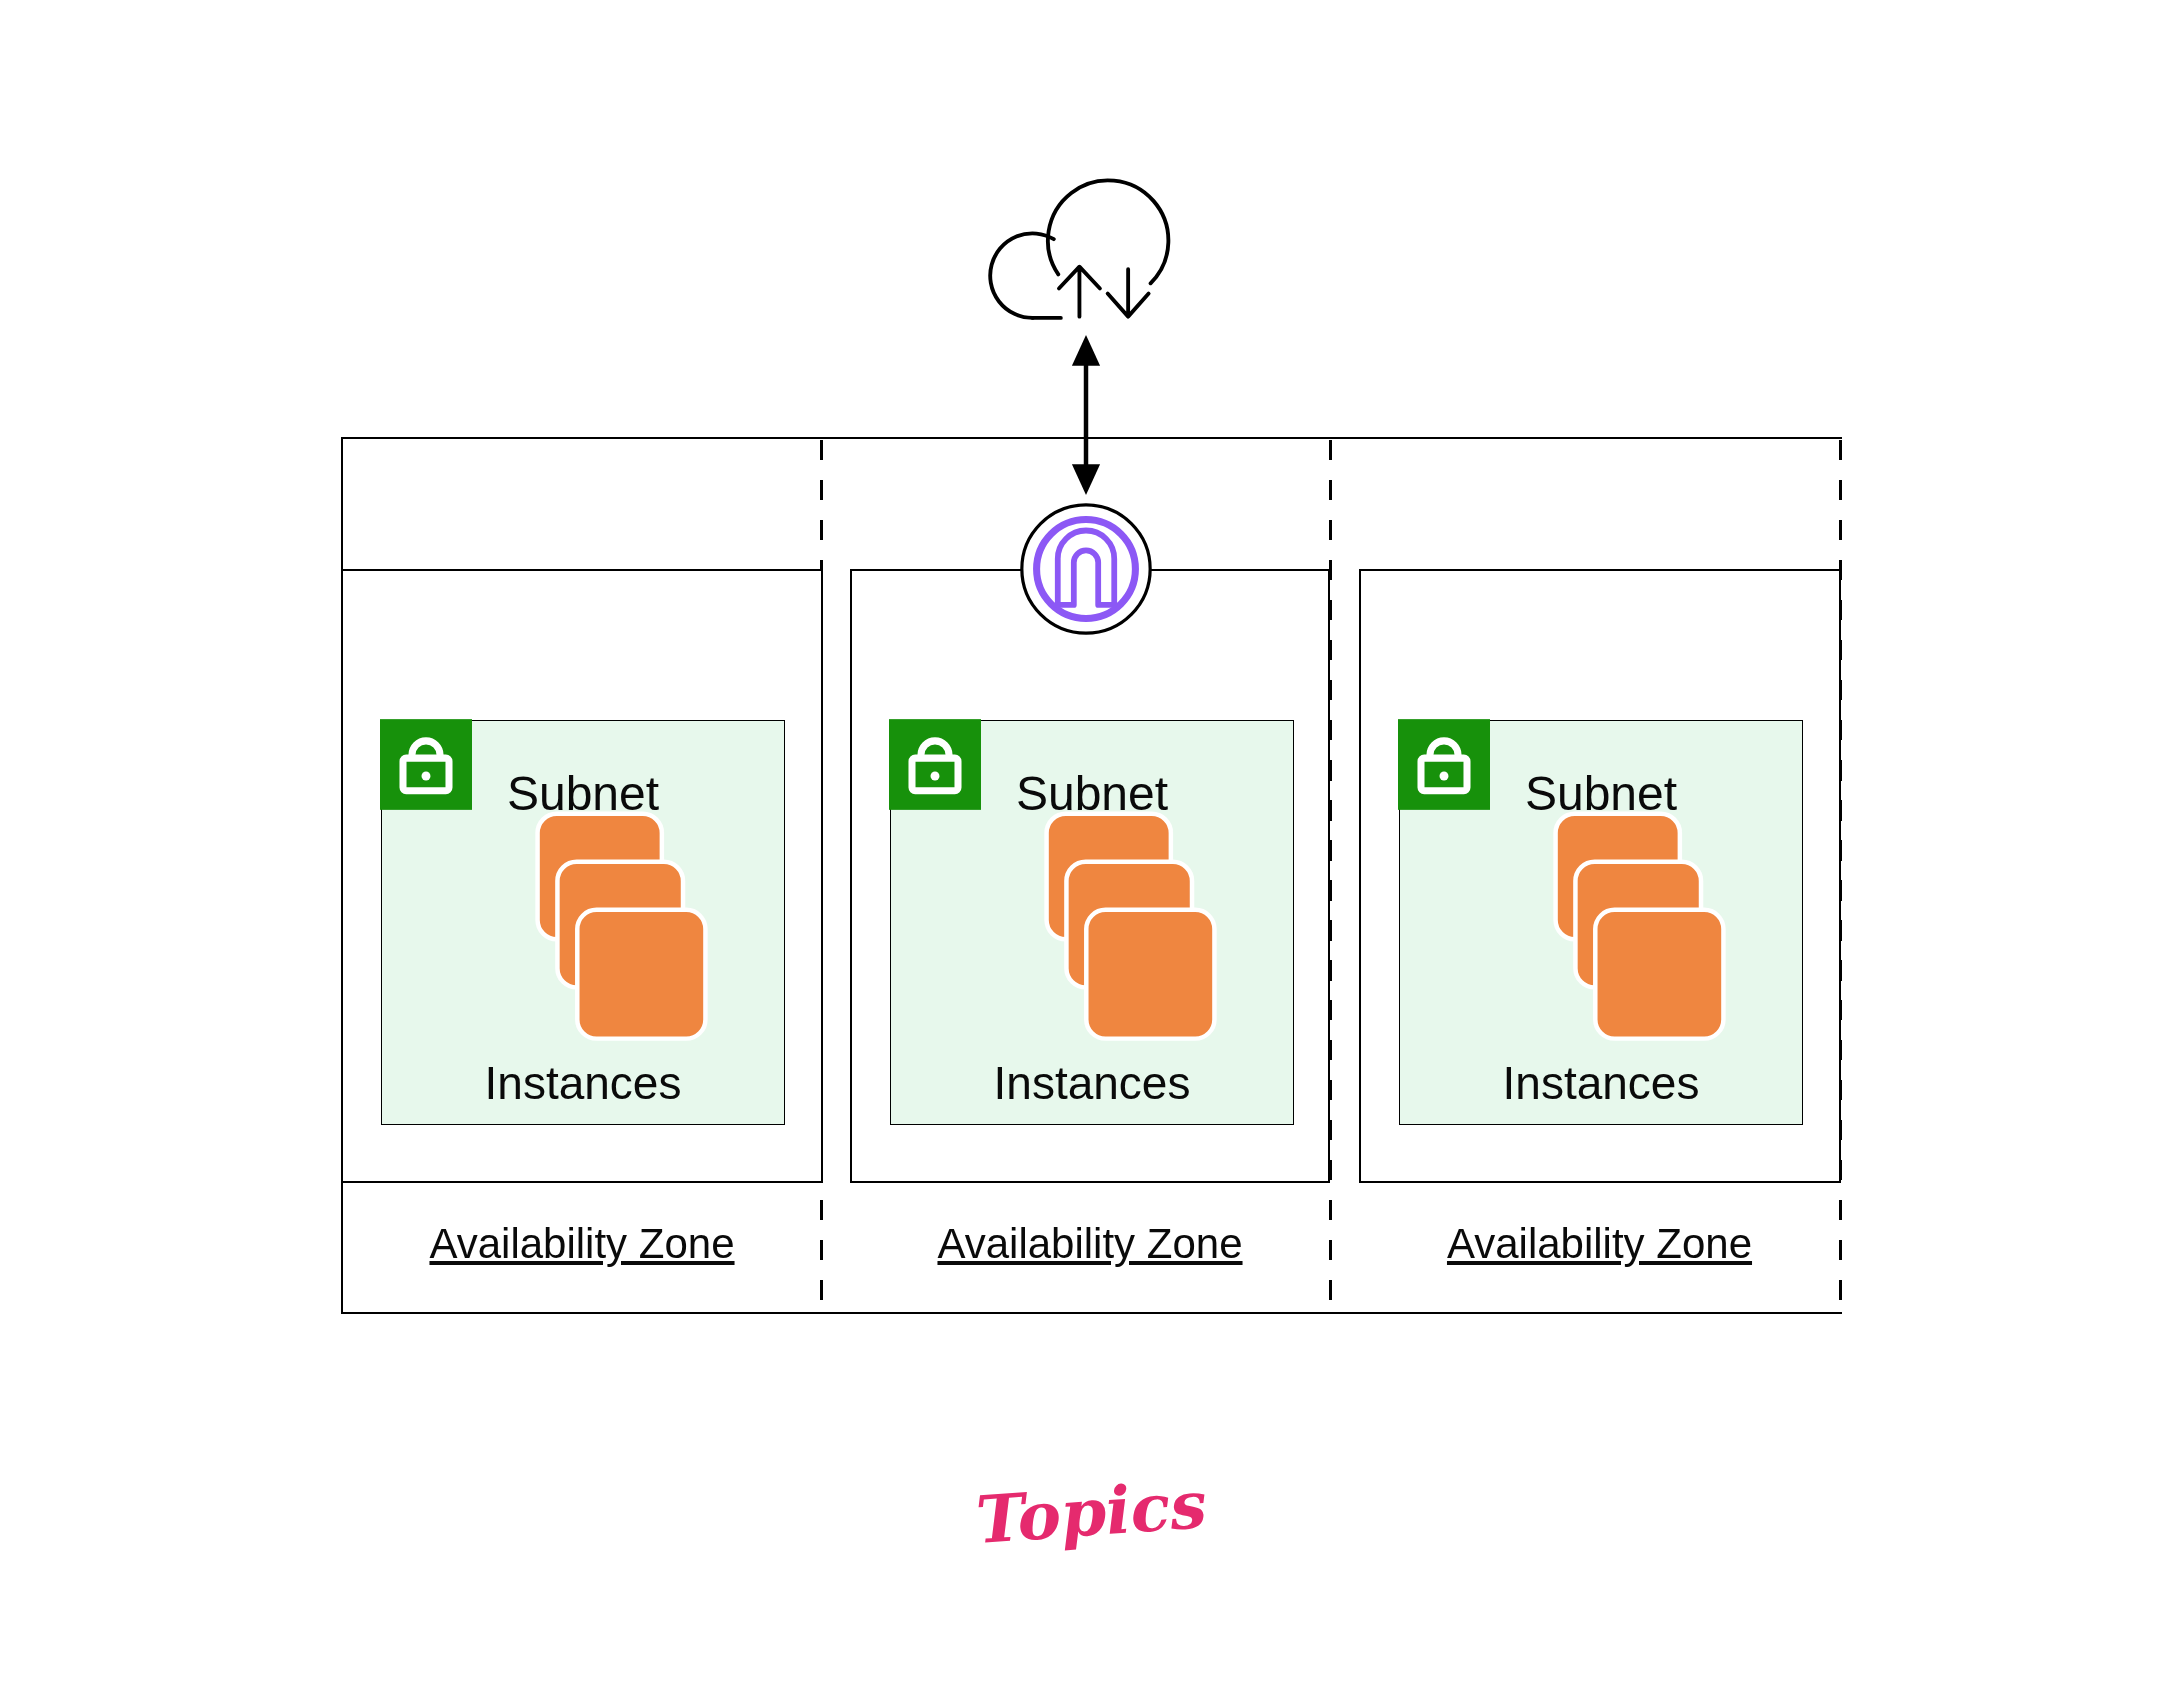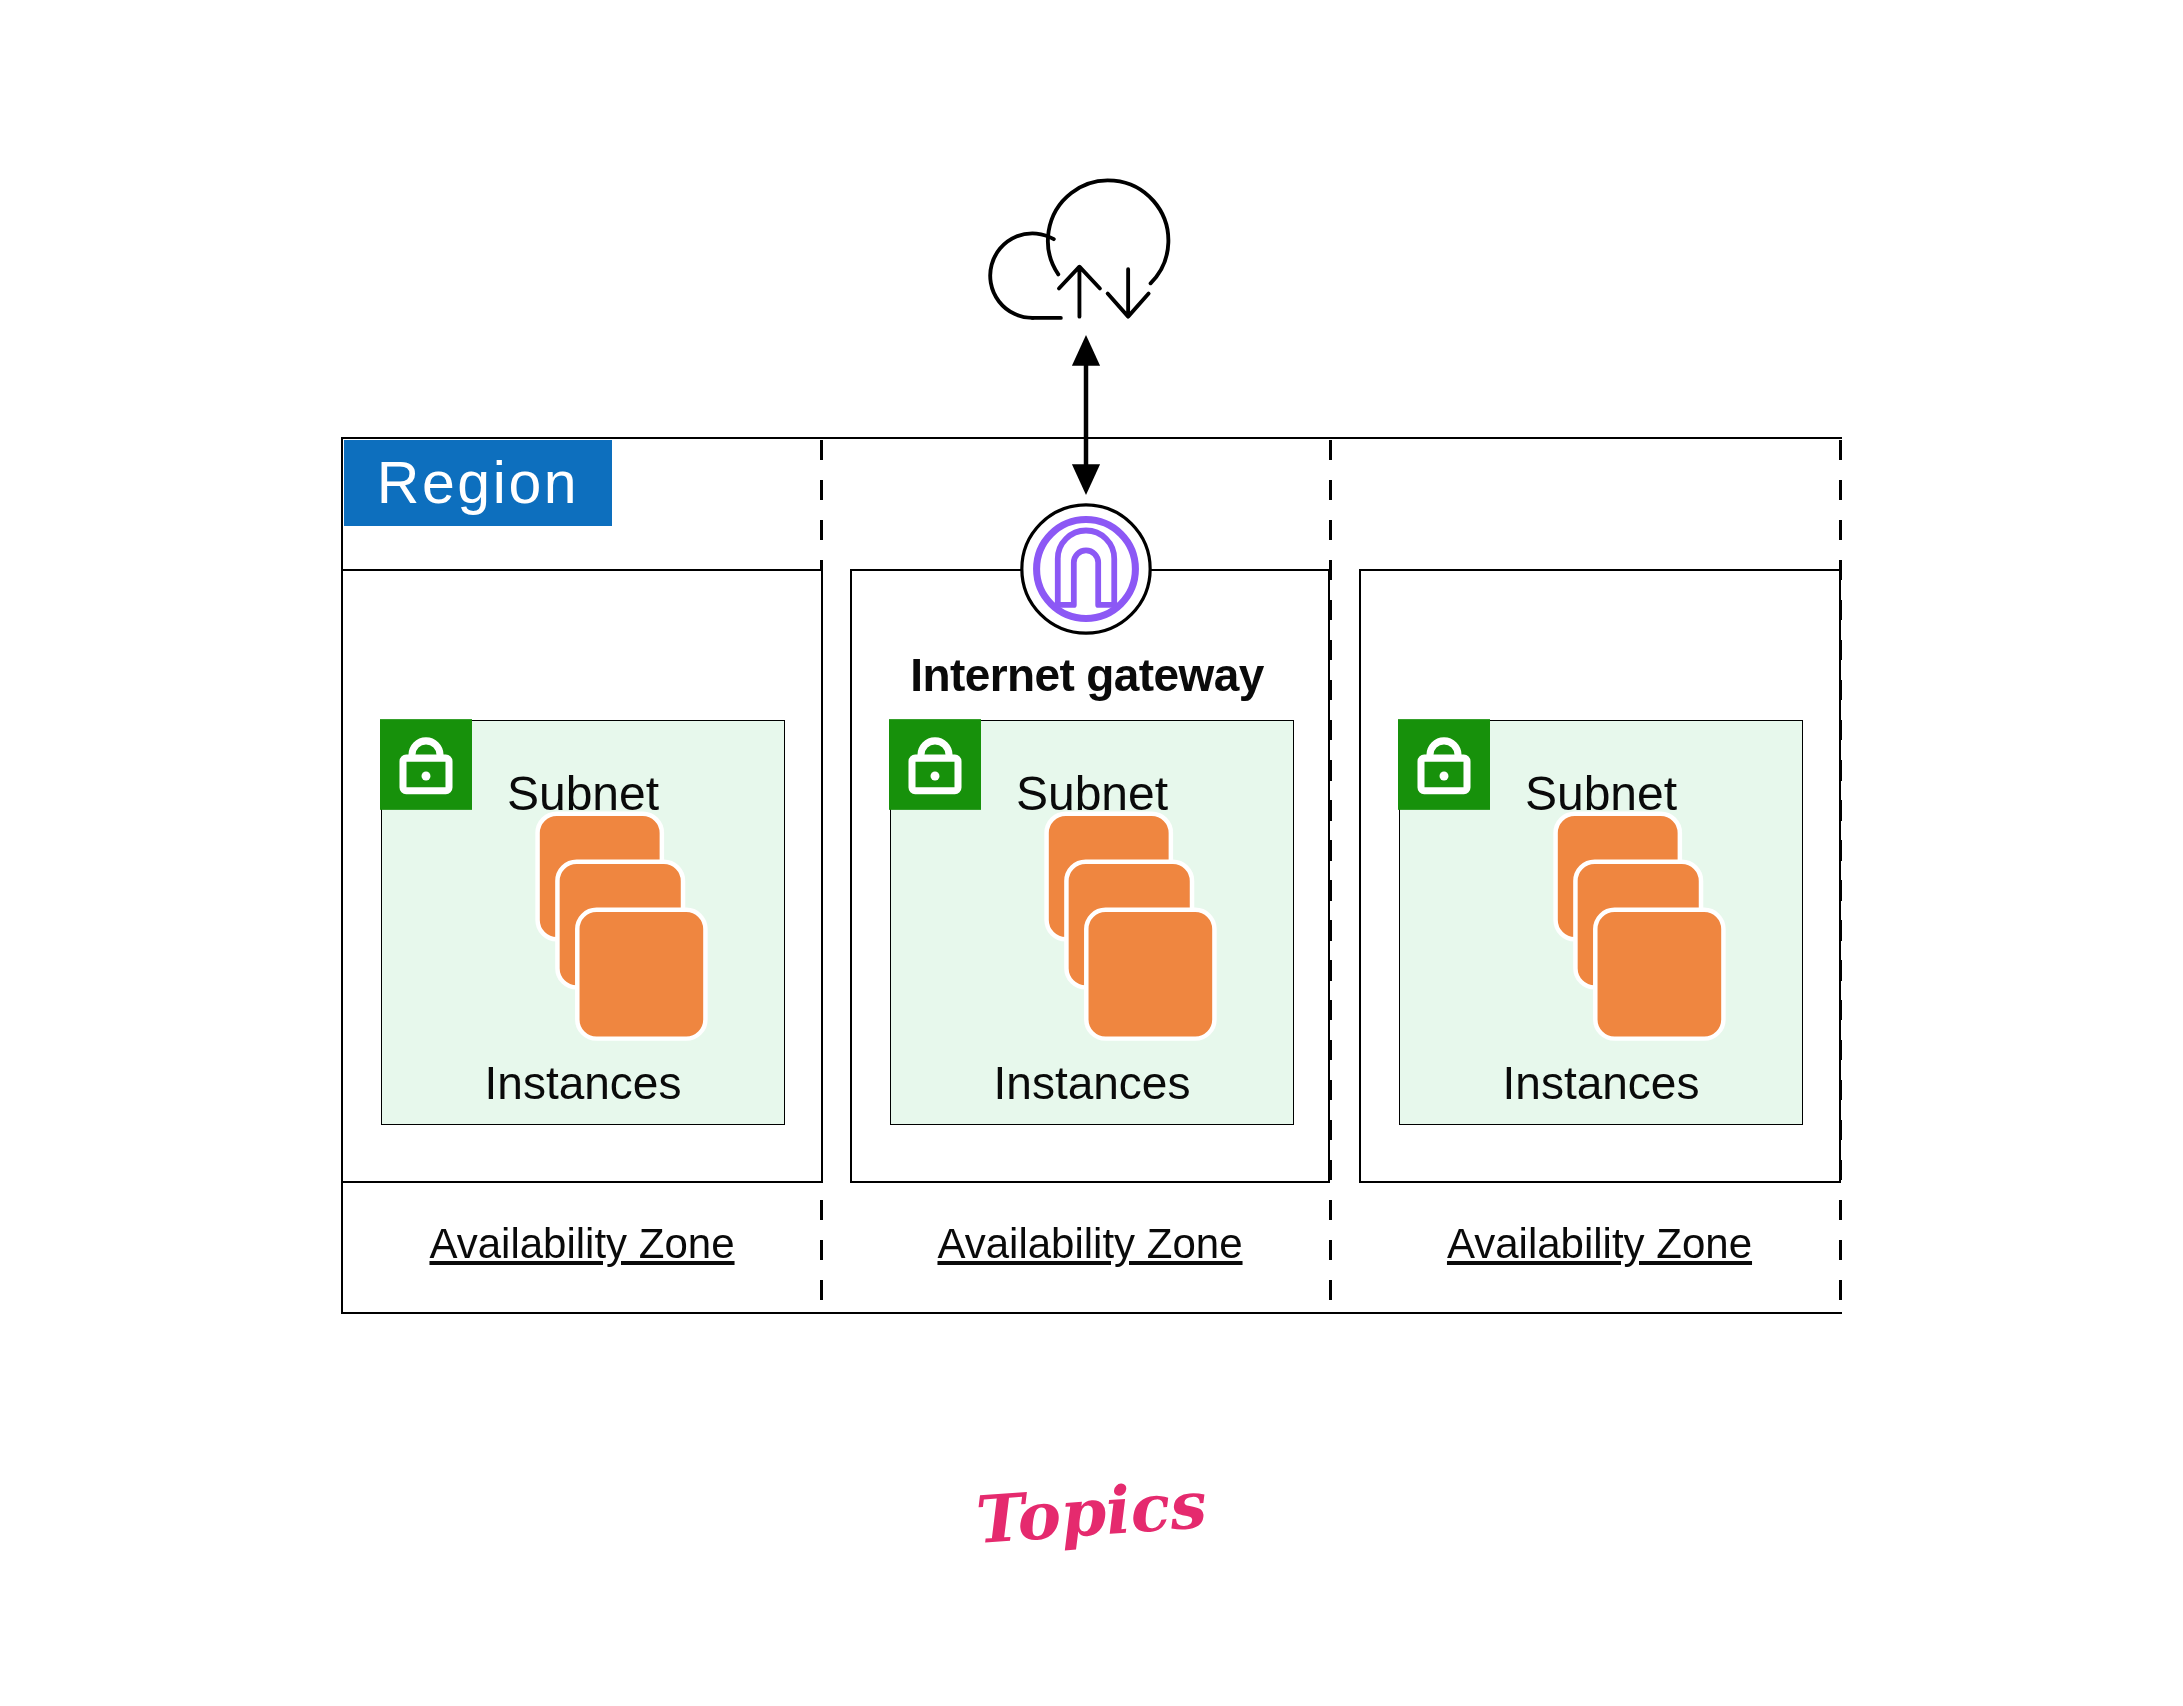--- a/index.html
+++ b/index.html
@@ -72,21 +72,20 @@
   <div class="abs vdash" style="left:1839px"></div>
 
   <div class="abs az-label" style="left:341px;width:482px">Availability Zone</div>
   <div class="abs az-label" style="left:850px;width:480px">Availability Zone</div>
   <div class="abs az-label" style="left:1359px;width:481px">Availability Zone</div>
 
   <div class="abs inner-box" style="left:341px"></div>
   <div class="abs inner-box" style="left:850px;width:480px"></div>
   <div class="abs inner-box" style="left:1359px"></div>
 
-  <div class="abs tag region-tag" style="background:#0d6fbe">Region</div>
 
   <div class="abs subnet" style="left:381px;background:#e7f8ec">
     <div class="abs lock-badge">
       <svg width="92" height="91" viewBox="0 0 144 142">
         <rect x="0" y="0" width="144" height="142" fill="#17910b"></rect>
         <path d="M 50 64 L 50 56 A 22 22 0 0 1 94 56 L 94 64" fill="none" stroke="#fff" stroke-width="11"></path>
         <rect x="36" y="61" width="72" height="51" rx="5" fill="none" stroke="#fff" stroke-width="11"></rect>
         <circle cx="72" cy="89" r="7" fill="#fff"></circle>
       </svg>
     </div>
@@ -134,21 +133,20 @@
     <div class="abs stack">
       <svg width="173" height="231" viewBox="0 0 270 360">
         <rect x="4" y="4" width="194" height="196" rx="30" fill="#ef8640" stroke="#fff" stroke-width="7"></rect>
         <rect x="35" y="79" width="196" height="196" rx="30" fill="#ef8640" stroke="#fff" stroke-width="7"></rect>
         <rect x="66" y="154" width="200" height="201" rx="30" fill="#ef8640" stroke="#fff" stroke-width="7"></rect>
       </svg>
     </div>
     <div class="abs instances-label">Instances</div>
   </div>
 
-  <div class="abs igw-label">Internet gateway</div>
 
   <div class="abs" style="left:976px;top:168px">
     <svg width="212" height="173" viewBox="0 0 330 270">
       <path d="M 88 234 A 66 66 0 1 1 121 111" fill="none" stroke="#000" stroke-width="6" stroke-linecap="round"></path>
       <path d="M 128 166 A 94 94 0 1 1 272 180" fill="none" stroke="#000" stroke-width="6" stroke-linecap="round"></path>
       <path d="M 88 234 L 132 234" fill="none" stroke="#000" stroke-width="6" stroke-linecap="round"></path>
       <path d="M 161 232 L 161 156 M 129 188 L 161 154 L 193 188" fill="none" stroke="#000" stroke-width="6" stroke-linecap="round" stroke-linejoin="round"></path>
       <path d="M 237 158 L 237 230 M 205 196 L 237 232 L 269 196" fill="none" stroke="#000" stroke-width="6" stroke-linecap="round" stroke-linejoin="round"></path>
     </svg>
   </div>

